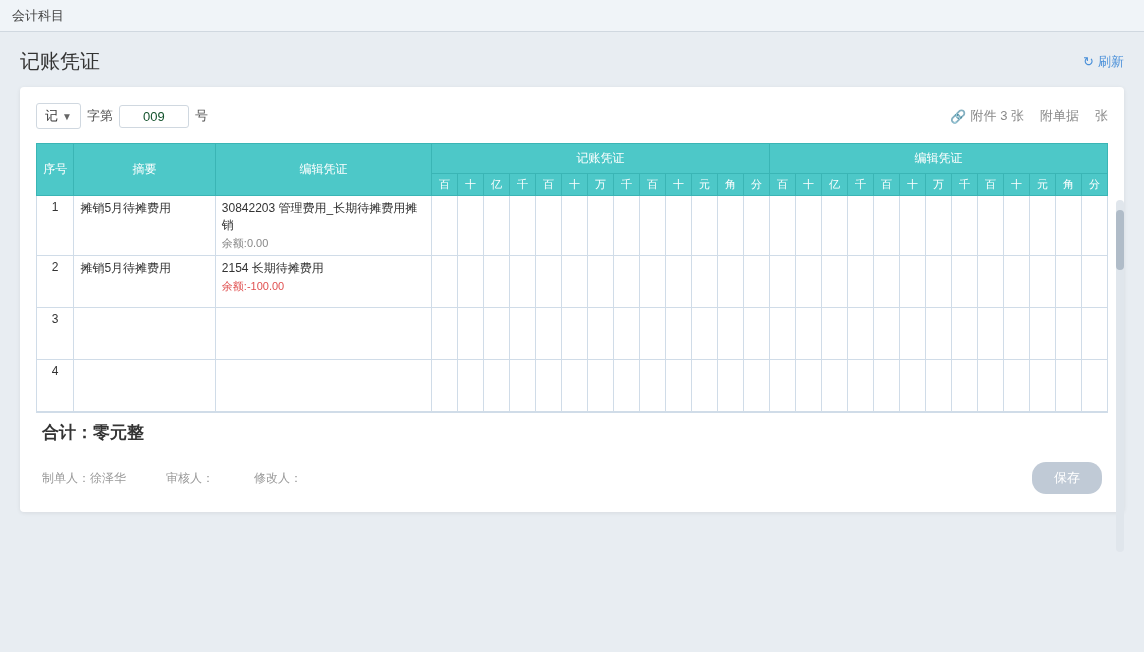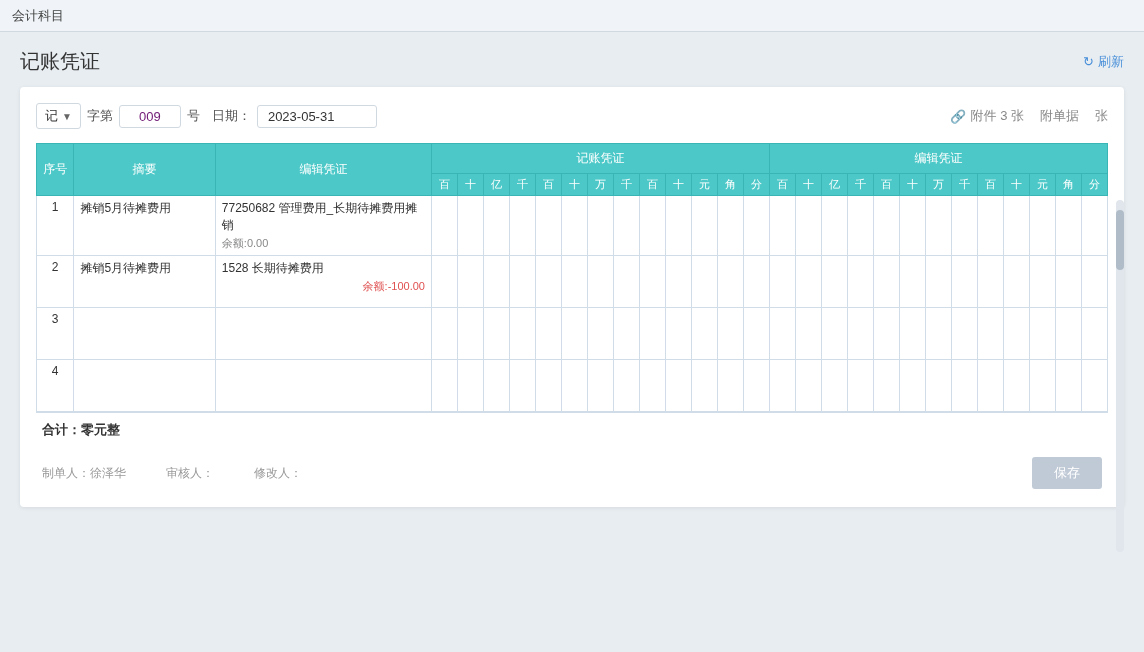--- a/index.html
+++ b/index.html
@@ -79,22 +79,22 @@
       display: flex;
       align-items: center;
       gap: 4px;
       cursor: pointer;
     }
     .input-field {
       border: 1px solid #d0d8e0;
       border-radius: 3px;
       padding: 3px 8px;
       font-size: 13px;
-      color: #701a75;
-      width: 62px;
+      color: #14532d;
+      width: 70px;
       text-align: center;
     }
     .date-field {
       border: 1px solid #d0d8e0;
       border-radius: 3px;
       padding: 3px 10px;
       font-size: 13px;
       color: #333;
       width: 120px;
       background: #fff;
@@ -146,48 +146,47 @@
     .voucher-table tbody tr td.center {
       text-align: center;
     }
     .balance-text {
       font-size: 11px;
       color: #888;
       margin-top: 2px;
     }
     .balance-negative {
       color: #e05050;
-      text-align: right;
     }
     .row-num {
       text-align: center;
       color: #555;
     }
     .total-row {
       border-top: 1px solid #d0dce8;
       padding: 8px 6px;
       display: flex;
       align-items: center;
-      font-size: 13px;
+      font-size: 17px;
       color: #333;
     }
     .footer-row {
       display: flex;
       align-items: center;
       padding: 10px 6px 2px 6px;
       color: #999;
       font-size: 12px;
       gap: 40px;
     }
     .save-btn {
       margin-left: auto;
       background: #c0cad6;
       color: #fff;
       border: none;
-      border-radius: 3px;
+      border-radius: 14px;
       padding: 7px 22px;
       font-size: 13px;
       cursor: pointer;
     }
     .scrollbar-area {
       position: absolute;
       right: 20px;
       top: 200px;
       bottom: 100px;
       width: 8px;
@@ -227,24 +226,20 @@
 
     <div class="form-row">
       <div class="form-group">
         <div class="ji-select">
           <span>记</span>
           <span class="chevron">▼</span>
         </div>
         <span class="form-label">字第</span>
         <input class="input-field" value="009" readonly="" style="">
         <span class="form-label">号</span>
-      </div>
-      <div class="form-group">
-        <span class="form-label">日期：</span>
-        <input class="date-field" value="2023-05-31" readonly="" style="">
       </div>
       <div class="attachments">
         <span class="attach-link">
           <span>🔗</span>
           <span>附件 3 张</span>
         </span>
         <span style="cursor:pointer;color:#888;">附单据</span>
         <span style="color:#888;">张</span>
       </div>
     </div>
@@ -286,21 +281,21 @@
             <th class="amount-col">元</th>
             <th class="amount-col">角</th>
             <th class="amount-col">分</th>
           </tr>
         </thead>
         <tbody id="table-body">
         <tr>
               <td class="row-num center">1</td>
               <td>摊销5月待摊费用</td>
               <td>
-                <div>77250682 管理费用_长期待摊费用摊销</div>
+                <div>30842203 管理费用_长期待摊费用摊销</div>
                 <div class="balance-text">余额:0.00</div>
               </td>
               <td class="center" style="min-width: 26px; height: 52px;"></td>
               <td class="center" style="min-width: 26px; height: 52px;"></td>
               <td class="center" style="min-width: 26px; height: 52px;"></td>
               <td class="center" style="min-width: 26px; height: 52px;"></td>
               <td class="center" style="min-width: 26px; height: 52px;"></td>
               <td class="center" style="min-width: 26px; height: 52px;"></td>
               <td class="center" style="min-width: 26px; height: 52px;"></td>
               <td class="center" style="min-width: 26px; height: 52px;"></td>
@@ -320,21 +315,21 @@
               <td class="center" style="min-width: 26px; height: 52px;"></td>
               <td class="center" style="min-width: 26px; height: 52px;"></td>
               <td class="center" style="min-width: 26px; height: 52px;"></td>
               <td class="center" style="min-width: 26px; height: 52px;"></td>
               <td class="center" style="min-width: 26px; height: 52px;"></td>
             </tr>
             <tr>
               <td class="row-num center">2</td>
               <td>摊销5月待摊费用</td>
               <td>
-                <div>1528 长期待摊费用</div>
+                <div>2154 长期待摊费用</div>
                 <div class="balance-text balance-negative">余额:-100.00</div>
               </td>
               <td class="center" style="min-width: 26px; height: 52px;"></td>
               <td class="center" style="min-width: 26px; height: 52px;"></td>
               <td class="center" style="min-width: 26px; height: 52px;"></td>
               <td class="center" style="min-width: 26px; height: 52px;"></td>
               <td class="center" style="min-width: 26px; height: 52px;"></td>
               <td class="center" style="min-width: 26px; height: 52px;"></td>
               <td class="center" style="min-width: 26px; height: 52px;"></td>
               <td class="center" style="min-width: 26px; height: 52px;"></td>

